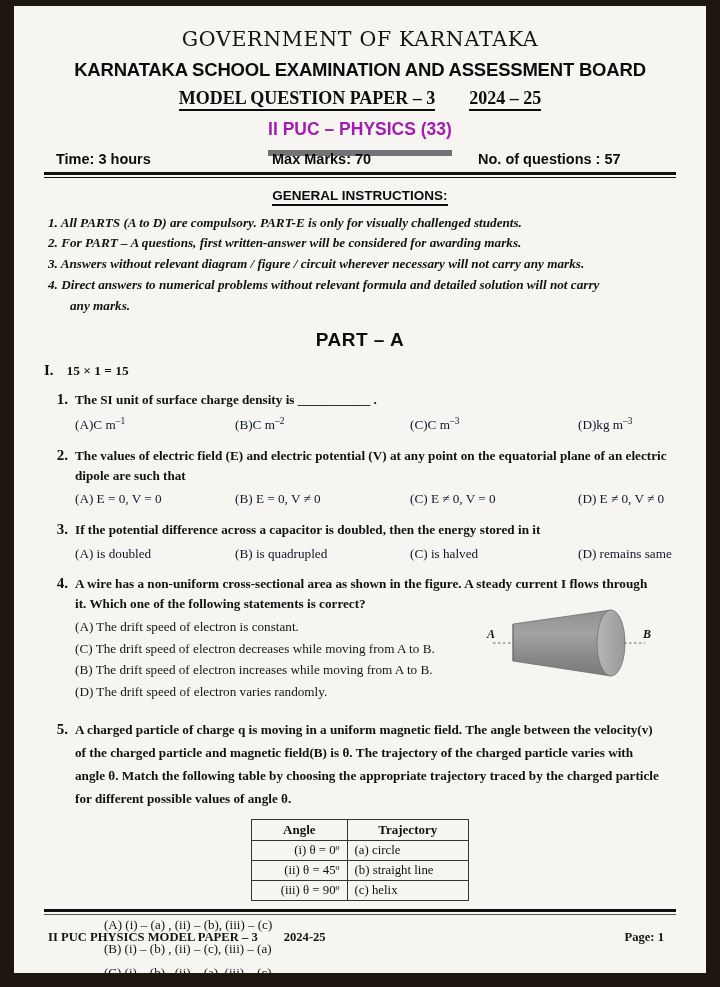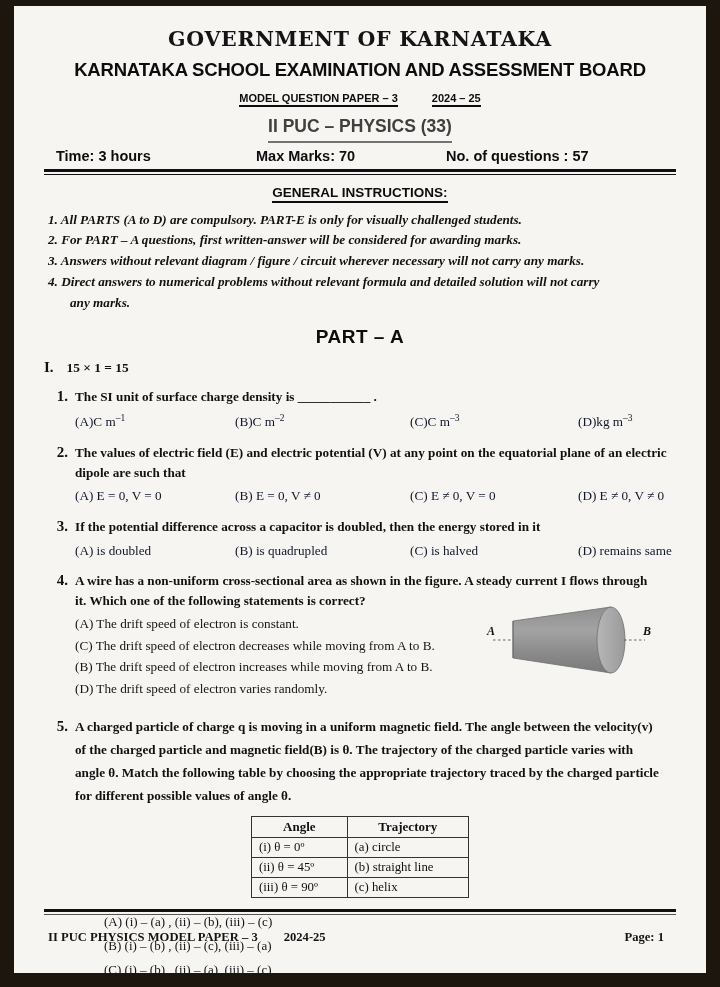--- a/index.html
+++ b/index.html
@@ -30,69 +30,70 @@
     background: #f7f5f2;
     box-sizing: border-box;
     padding: 22px 30px 0 30px;
     overflow: hidden;
   }
 
   
   .gov-title {
     text-align: center;
     font-family: "DejaVu Serif", serif;
-    font-weight: bold;
+    font-weight: normal;
     font-size: 20.5px;
     letter-spacing: 0.7px;
     color: #141414;
     line-height: 1.1;
     font-variant: small-caps;
   }
   .board-title {
     text-align: center;
     font-family: "Liberation Sans", sans-serif;
     font-weight: bold;
     font-size: 18.5px;
     letter-spacing: -0.2px;
     color: #0d0d0d;
     margin-top: 8px;
   }
   .mqp-line {
     text-align: center;
     margin-top: 7px;
   }
   .mqp-line .u {
-    font-family: Liberation Sans, sans-serif;
-    font-weight: bold;
-    font-size: 11px;
+    font-family: Liberation Serif, serif;
+    font-weight: bold;
+    font-size: 18px;
     color: #0d0d0d;
     border-bottom: 2px solid #0d0d0d;
     padding-bottom: 1px;
     letter-spacing: 0px;
   }
   .subject-line {
     text-align: center;
     margin-top: 10px;
   }
   .subject-line .u {
     font-family: "Liberation Sans", sans-serif;
     font-weight: bold;
     font-size: 17.5px;
-    color: #404040;
-    border-bottom: 2px solid #737373;
-    padding-bottom: 5px;
+    color: #a21caf;
+    border-bottom: 6px solid #737373;
+    padding-bottom: 11px;
   }
   .meta-row {
     display: flex;
     margin-top: 11px;
     font-family: "Liberation Sans", sans-serif;
     font-weight: bold;
     font-size: 14.5px;
     color: #0d0d0d;
     padding: 0 8px 0 12px;
+    gap: 16px;
   }
   .meta-row .m1 { width: 200px; }
   .meta-row .m2 { width: 190px; }
   .meta-row .m3 { flex: 1; text-align: left; }
 
   .double-rule {
     margin-top: 5px;
     border-top: 3px solid #111;
     border-bottom: 1.5px solid #111;
     height: 2px;
@@ -228,21 +229,21 @@
     padding: 2px 6px;
     text-align: center;
     font-size: 13px;
   }
   .match-table td {
     border: 1.1px solid #333;
     padding: 2px 7px;
     text-align: left;
     white-space: nowrap;
   }
-  .match-table td.angle-cell { text-align: left; margin-left: 8px; }
+  .match-table td.angle-cell { text-align: right; margin-left: 8px; }
 
   .q5-opts {
     display: flex;
     flex-wrap: wrap;
     margin-top: 12px;
     padding-left: 60px;
     font-family: "Liberation Serif", serif;
     font-size: 13px;
     color: #141414;
     line-height: 1.85;

